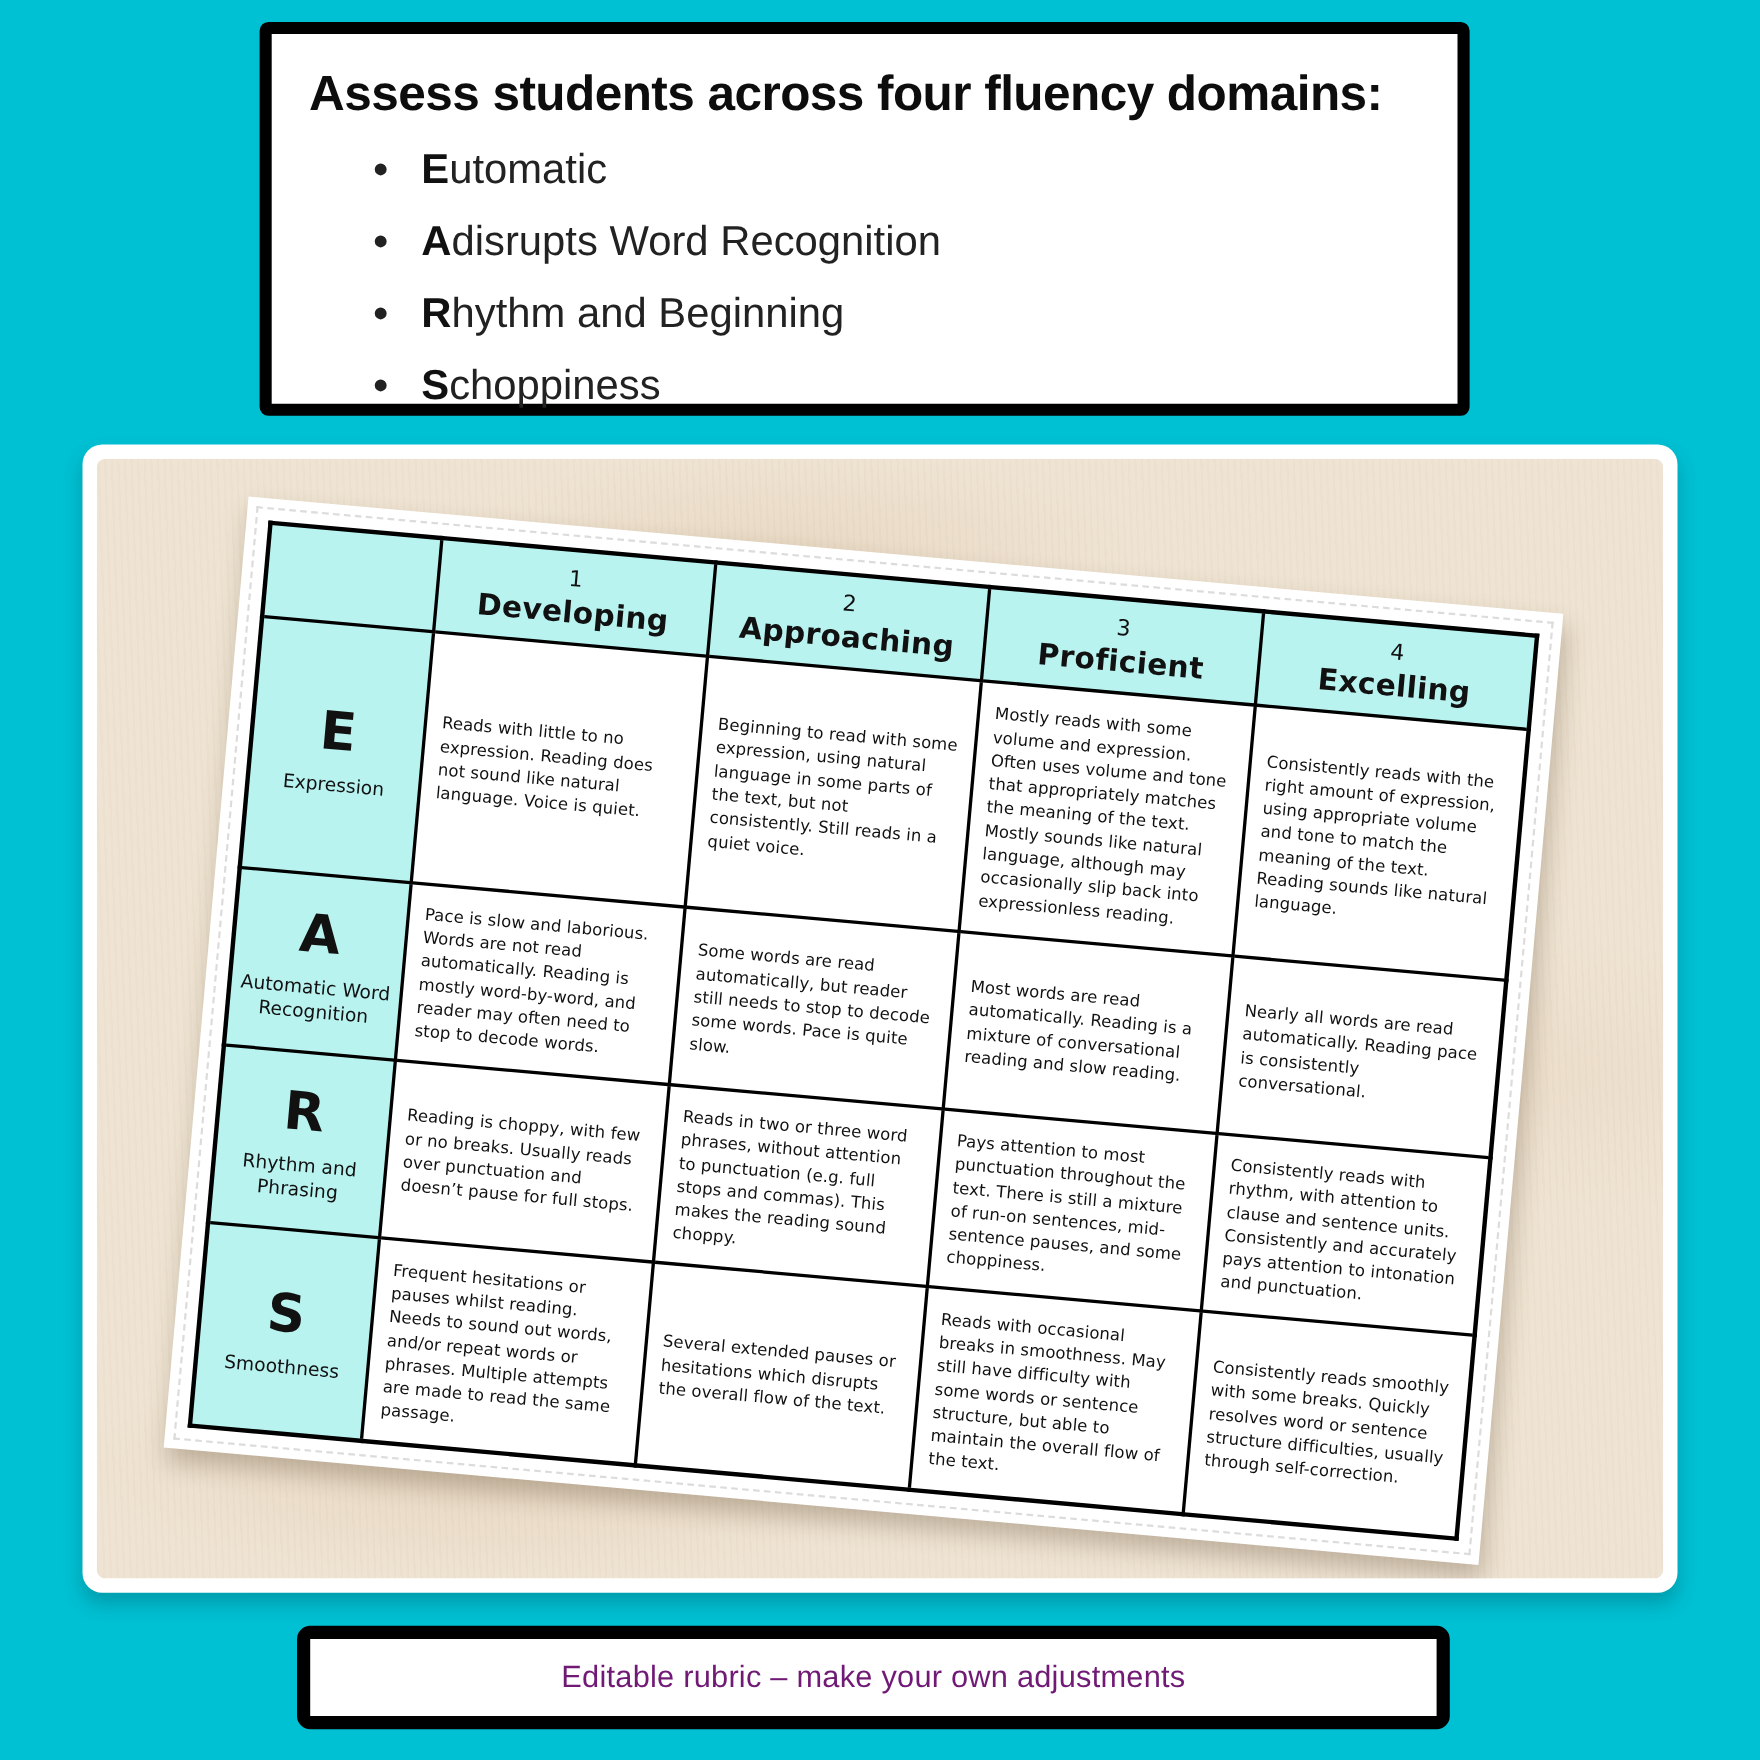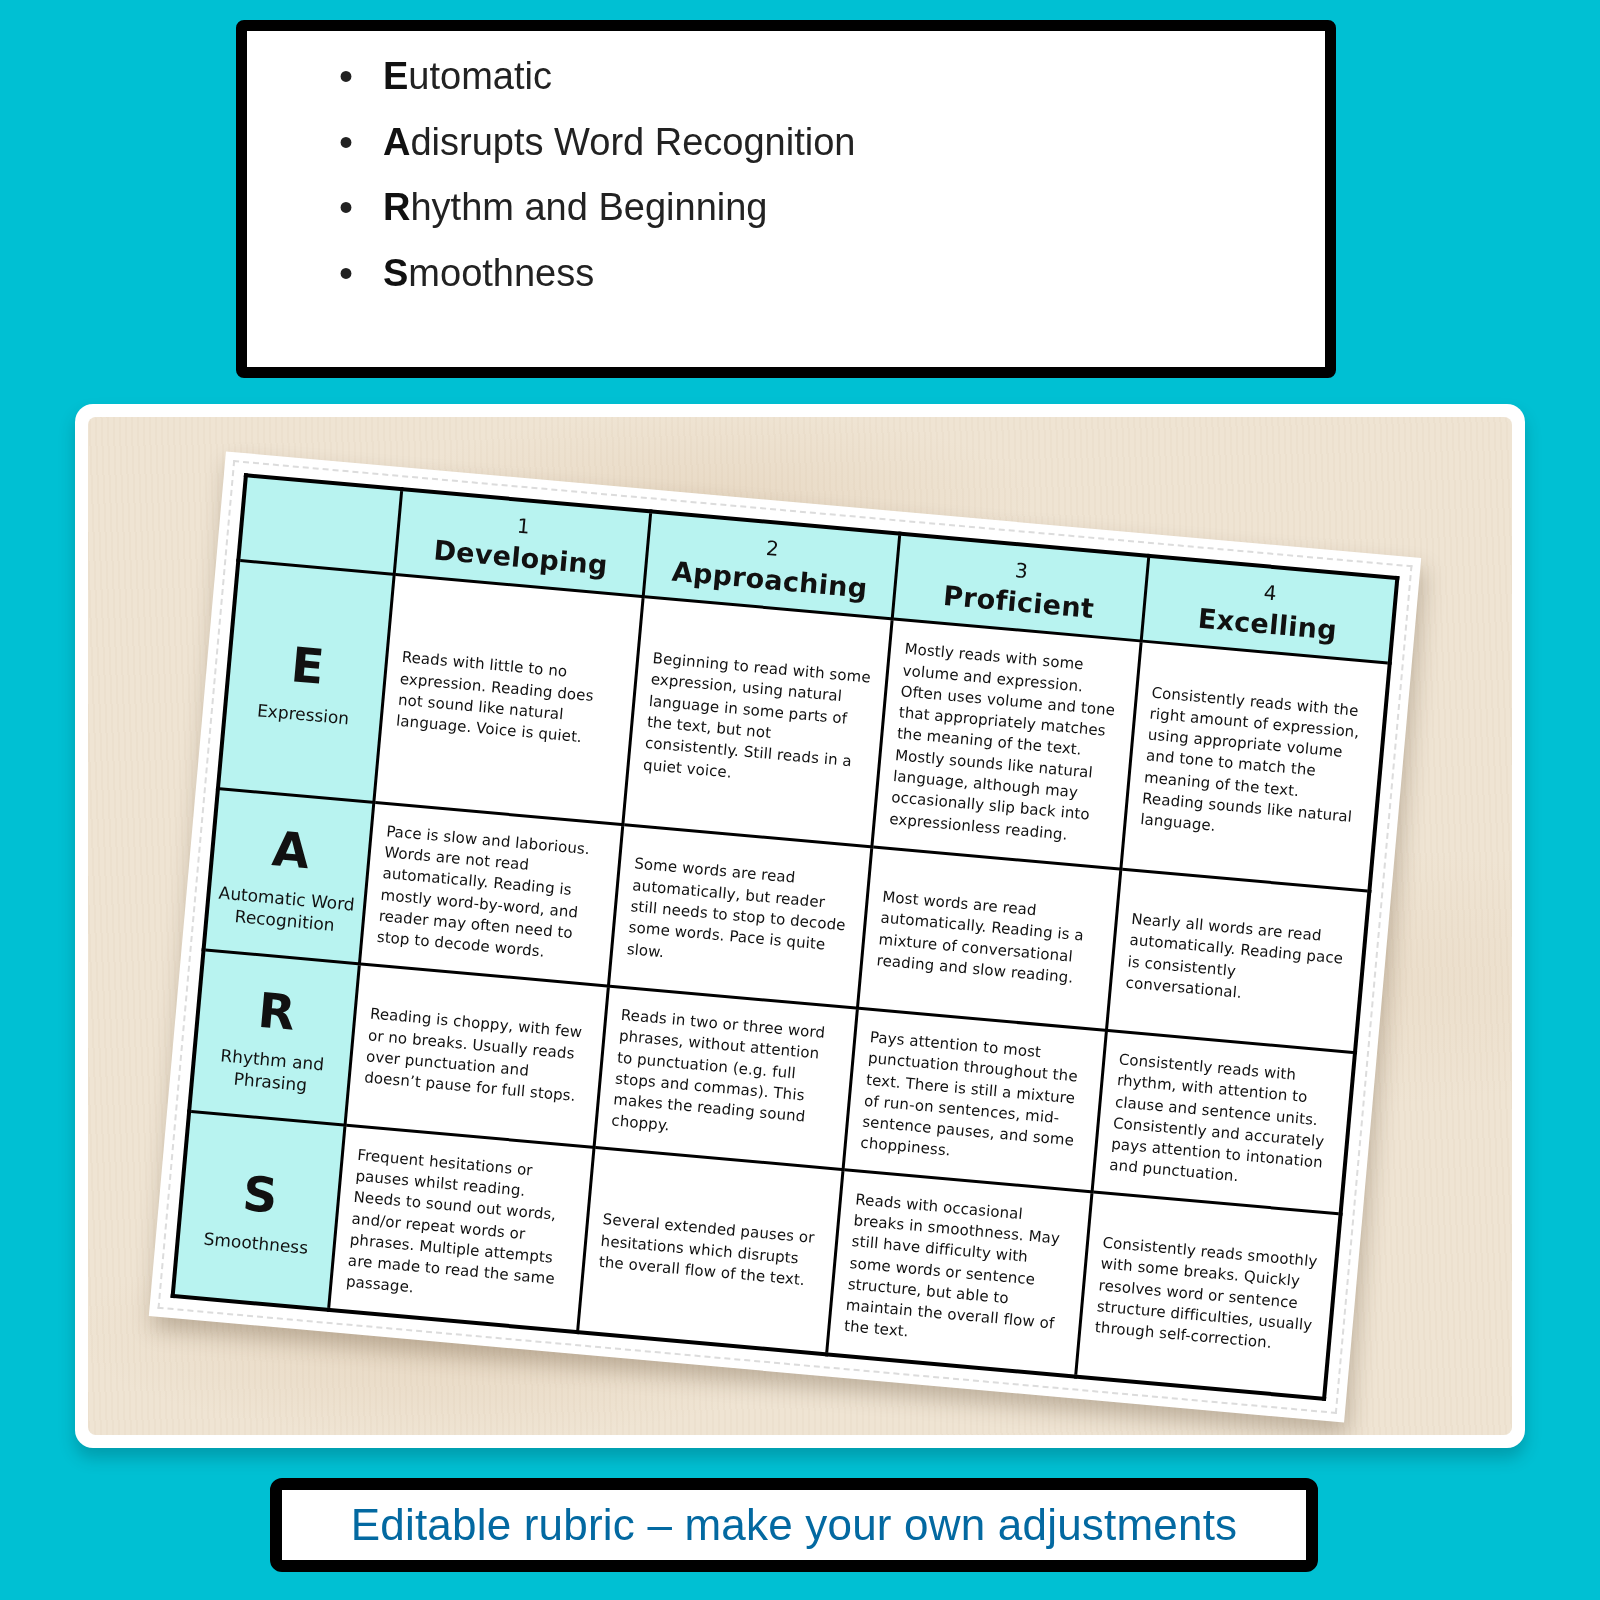--- a/index.html
+++ b/index.html
@@ -51,40 +51,41 @@
   .row-head{text-align:center;vertical-align:middle;font-weight:normal;padding:6px;}
   .row-letter{font-size:48px;font-weight:bold;margin-bottom:10px;}
   .row-label{font-size:17px;line-height:1.3;}
   td.rubric-cell{background:#ffffff;vertical-align:middle;text-align:left;
     padding:12px 14px;font-size:15px;line-height:1.42;letter-spacing:0.1px;}
 
   
   .callout-bottom{position:absolute;left:270px;top:1478px;width:1048px;height:94px;
     box-sizing:border-box;background:#ffffff;border:12px solid #000;border-radius:12px;
     display:flex;align-items:center;justify-content:center;}
-  .callout-bottom-text{font-size:44px;color:#0369a1;letter-spacing:0.2px;}
+  .callout-bottom-text{font-size:28px;color:#701a75;letter-spacing:0.2px;}
 </style>
 </head>
 <body>
 
 <div class="page">
 
   <div class="callout-top">
+    <div class="callout-title">Assess students across four fluency domains:</div>
     <ul class="callout-bullets">
       <li>
         <span class="bullet-lead">E</span><span>utomatic</span>
       </li>
       <li>
         <span class="bullet-lead">A</span><span>disrupts Word Recognition</span>
       </li>
       <li>
         <span class="bullet-lead">R</span><span>hythm and Beginning</span>
       </li>
       <li>
-        <span class="bullet-lead">S</span><span>moothness</span>
+        <span class="bullet-lead">S</span><span>choppiness</span>
       </li>
     </ul>
   </div>
 
   <div class="photo-panel">
     <div class="wood">
       <div class="paper">
         <table class="rubric">
           <colgroup>
             <col class="c-label">

